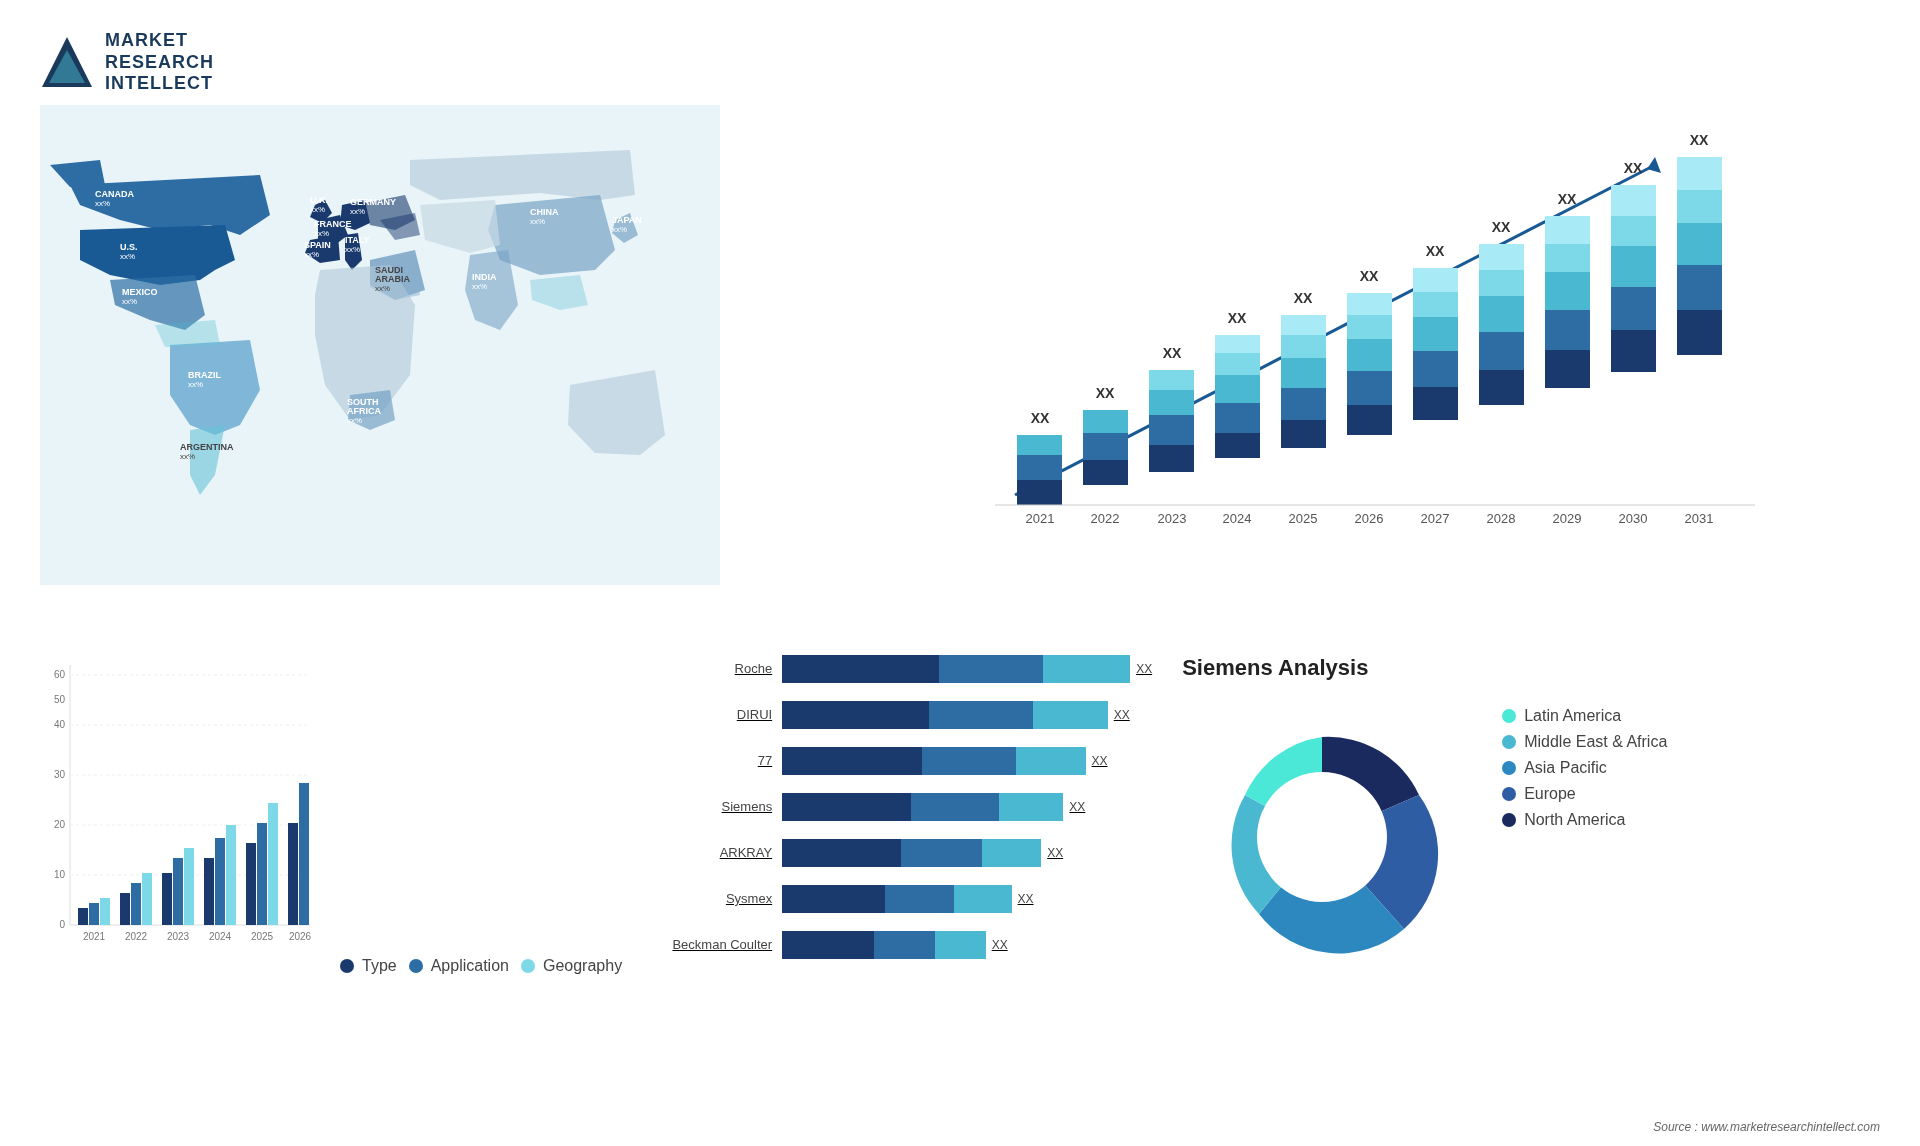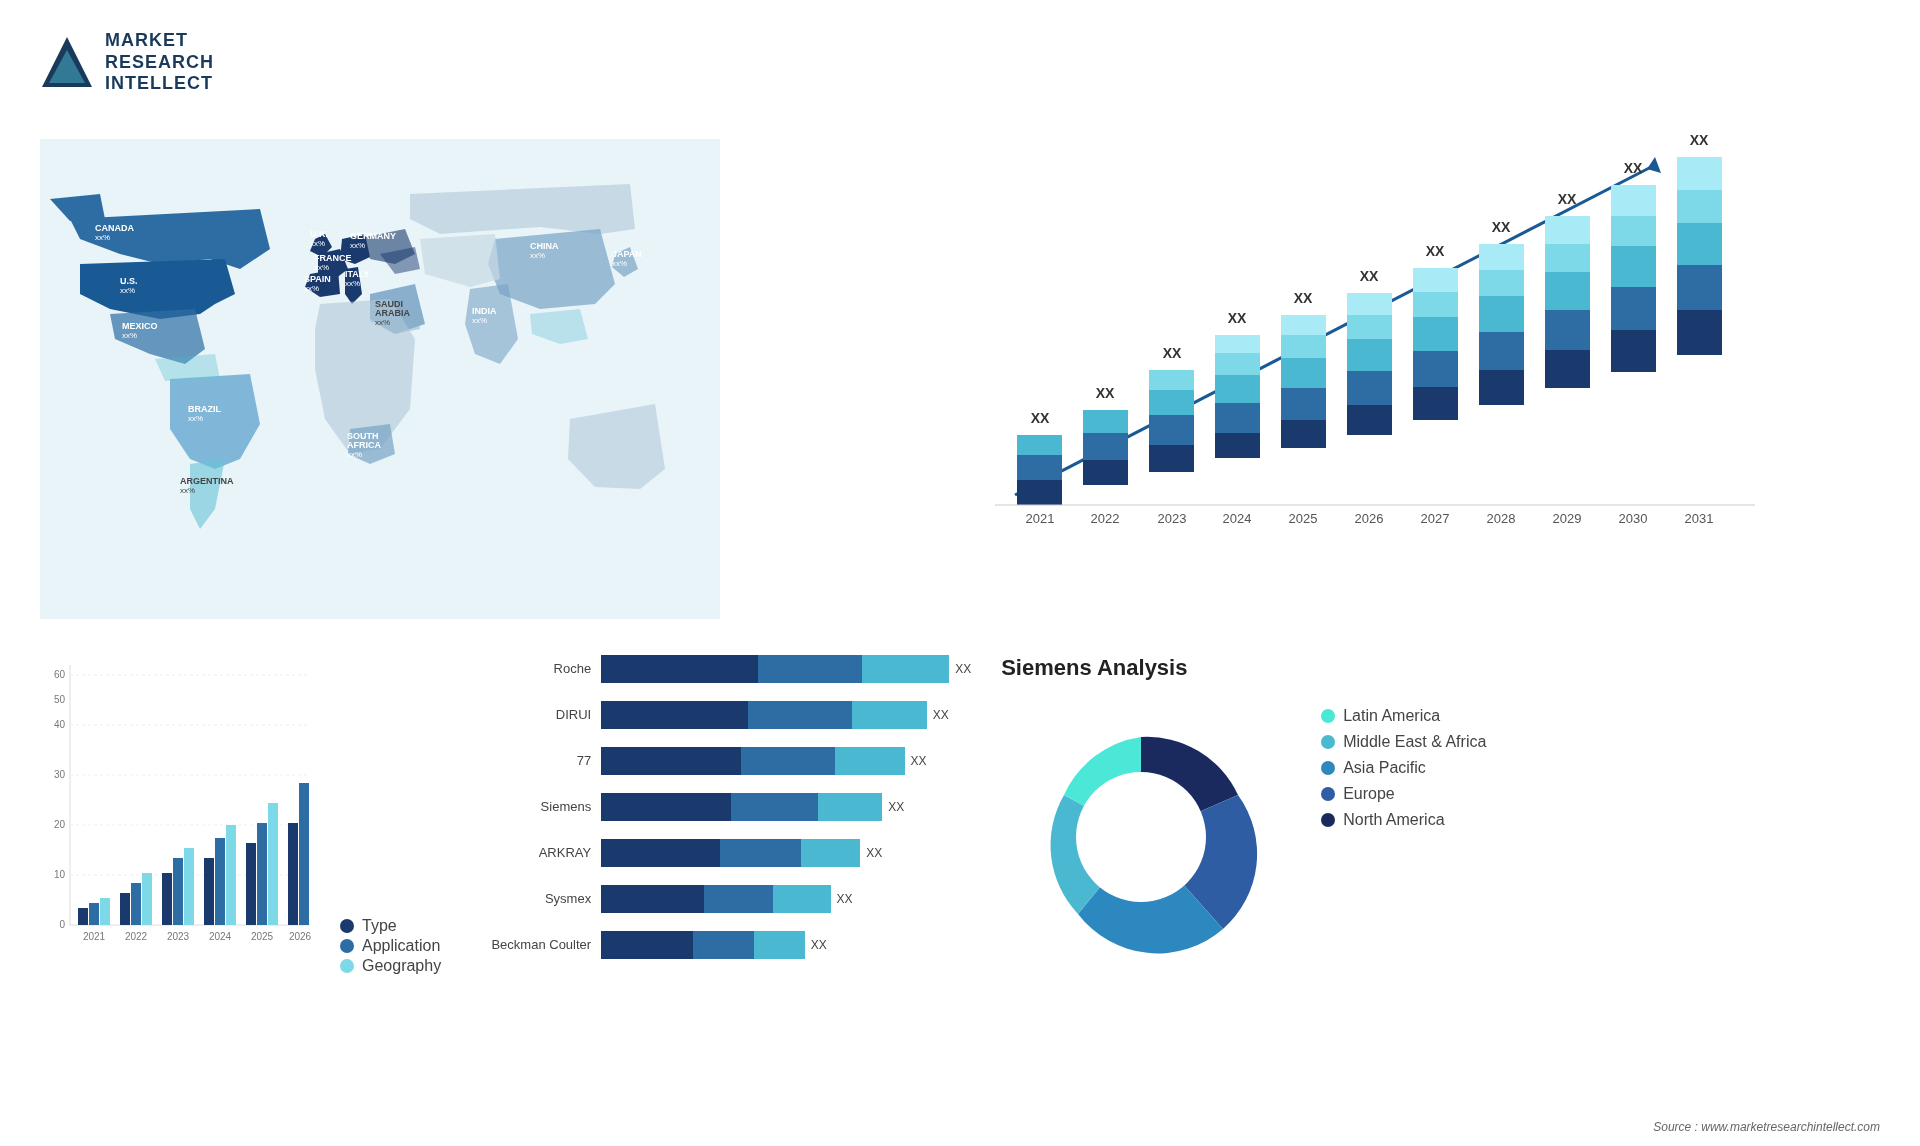--- a/index.html
+++ b/index.html
@@ -47,21 +47,20 @@
       display: flex;
       padding: 0 40px;
       gap: 30px;
       height: 530px;
     }
 
     
     .world-map-section {
       flex: 0 0 680px;
       position: relative;
-      margin-top: 34px;
     }
 
     
     .chart-section {
       flex: 1;
       position: relative;
       padding-top: 10px;
     }
 
     
@@ -92,20 +91,21 @@
 
     
     .players-list {
       width: 100%;
     }
     .player-row {
       display: flex;
       align-items: center;
       margin-bottom: 18px;
       gap: 10px;
+      text-decoration: underline;
     }
     .player-name {
       font-size: 13px;
       color: #444;
       width: 120px;
       text-align: right;
       flex-shrink: 0;
     }
     .player-bar {
       height: 28px;
@@ -115,22 +115,21 @@
       font-size: 12px;
       color: #444;
       margin-left: 6px;
       align-self: center;
       flex-shrink: 0;
     }
 
     
     .legend {
       display: flex;
-      flex-direction: column;
-      gap: 2px;
+      gap: 12px;
       margin-top: 10px;
     }
     .legend-item {
       display: flex;
       align-items: center;
       gap: 8px;
       font-size: 16px;
       color: #444;
     }
     .legend-dot {

